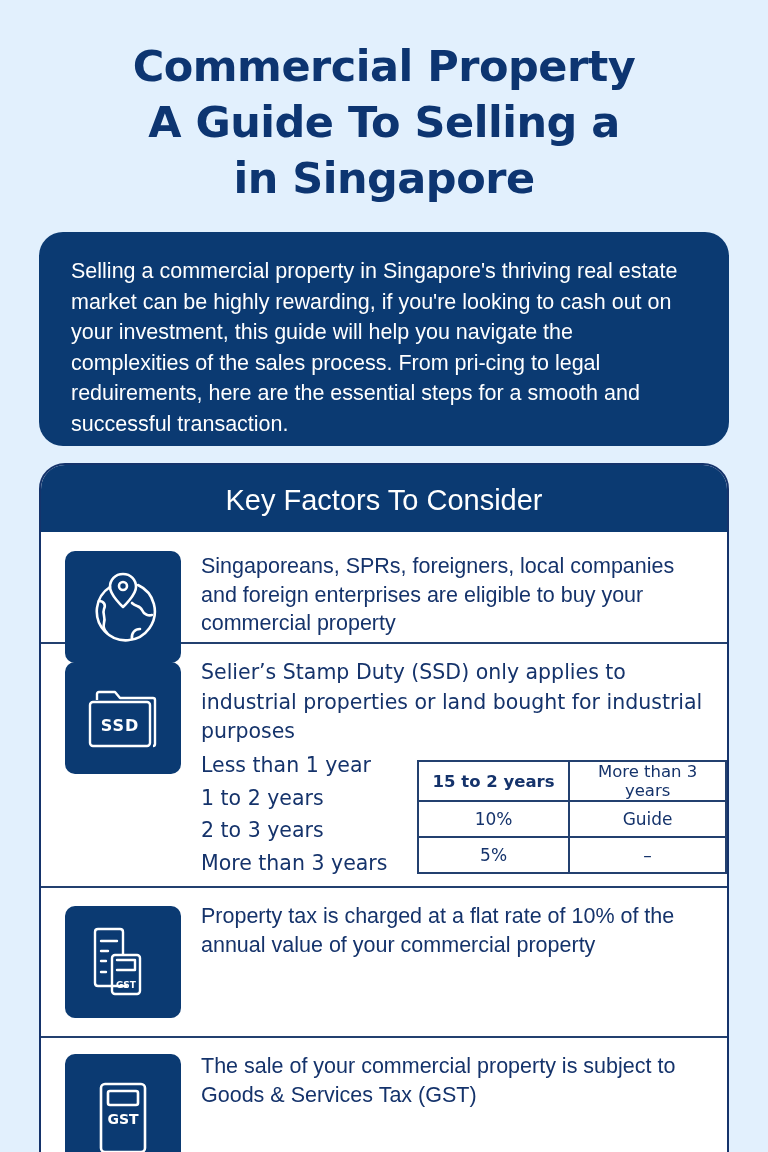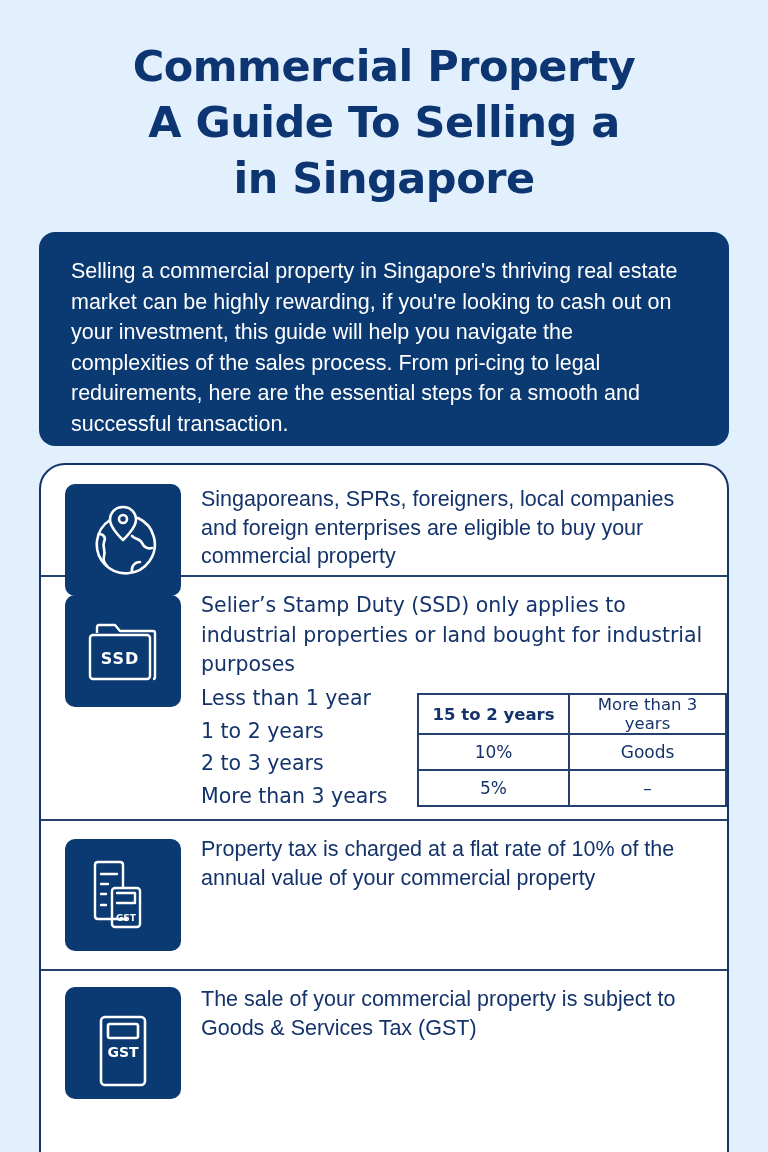--- a/index.html
+++ b/index.html
@@ -17,21 +17,21 @@
     font-weight: bold;
     font-size: 43px;
     line-height: 56px;
     color: #0d3571;
     letter-spacing: -0.5px;
   }
   .title span { display: block; }
   .intro {
     position: absolute; left: 39px; top: 232px; width: 690px; height: 214px;
     background: #0b3a72;
-    border-radius: 16px;
+    border-radius: 24px;
     padding: 24px 32px 0 32px;
     color: #ffffff;
     font-size: 21.5px;
     line-height: 30.5px;
   }
   .panel {
     position: absolute; left: 39px; top: 463px; width: 690px; height: 700px;
     background: #ffffff;
     border: 2px solid #15336b;
     border-radius: 26px 26px 0 0;
@@ -108,20 +108,21 @@
   <span>Commercial Property</span>
   <span>A Guide To Selling a</span>
   <span>in Singapore</span>
 </h1>
 
 <div class="intro">
   <p>Selling a commercial property in Singapore's thriving real estate market can be highly rewarding, if you're looking to cash out on your investment, this guide will help you navigate the complexities of the sales process. From pri-cing to legal reduirements, here are the essential steps for a smooth and successful transaction.</p>
 </div>
 
 <div class="panel">
+  <div class="panel-header">Key Factors To Consider</div>
 
   <div class="row row1">
     <div class="icon-box">
       <svg width="70" height="72" viewBox="0 0 70 72" fill="none" stroke="#ffffff" stroke-width="2.6" stroke-linecap="round" stroke-linejoin="round">
         <path d="M22 16 A29 29 0 1 0 50 14"></path>
         <path d="M35 3 C27 3 22 9 22 16 C22 24 35 36 35 36 C35 36 48 24 48 16 C48 9 43 3 35 3 Z"></path>
         <circle cx="35" cy="15" r="4"></circle>
         <path d="M11 30 C16 30 18 34 16 38 C14 43 18 46 16 52 C15 56 17 60 19 62"></path>
         <path d="M44 32 C48 36 52 34 54 39 C56 44 61 45 64 44"></path>
         <path d="M44 68 C43 62 47 58 52 58"></path>
@@ -146,21 +147,21 @@
       <div>More than 3 years</div>
     </div>
     <table class="ssd-table">
       <tbody>
           <tr>
         <th class="col1">15 to 2 years</th>
         <th class="col2">More than 3 years</th>
       </tr>
       <tr>
         <td>10%</td>
-        <td>Goods</td>
+        <td>Guide</td>
       </tr>
       <tr>
         <td>5%</td>
         <td>–</td>
       </tr>
     </tbody>
       </table>
   </div>
 
   <div class="row row3">

